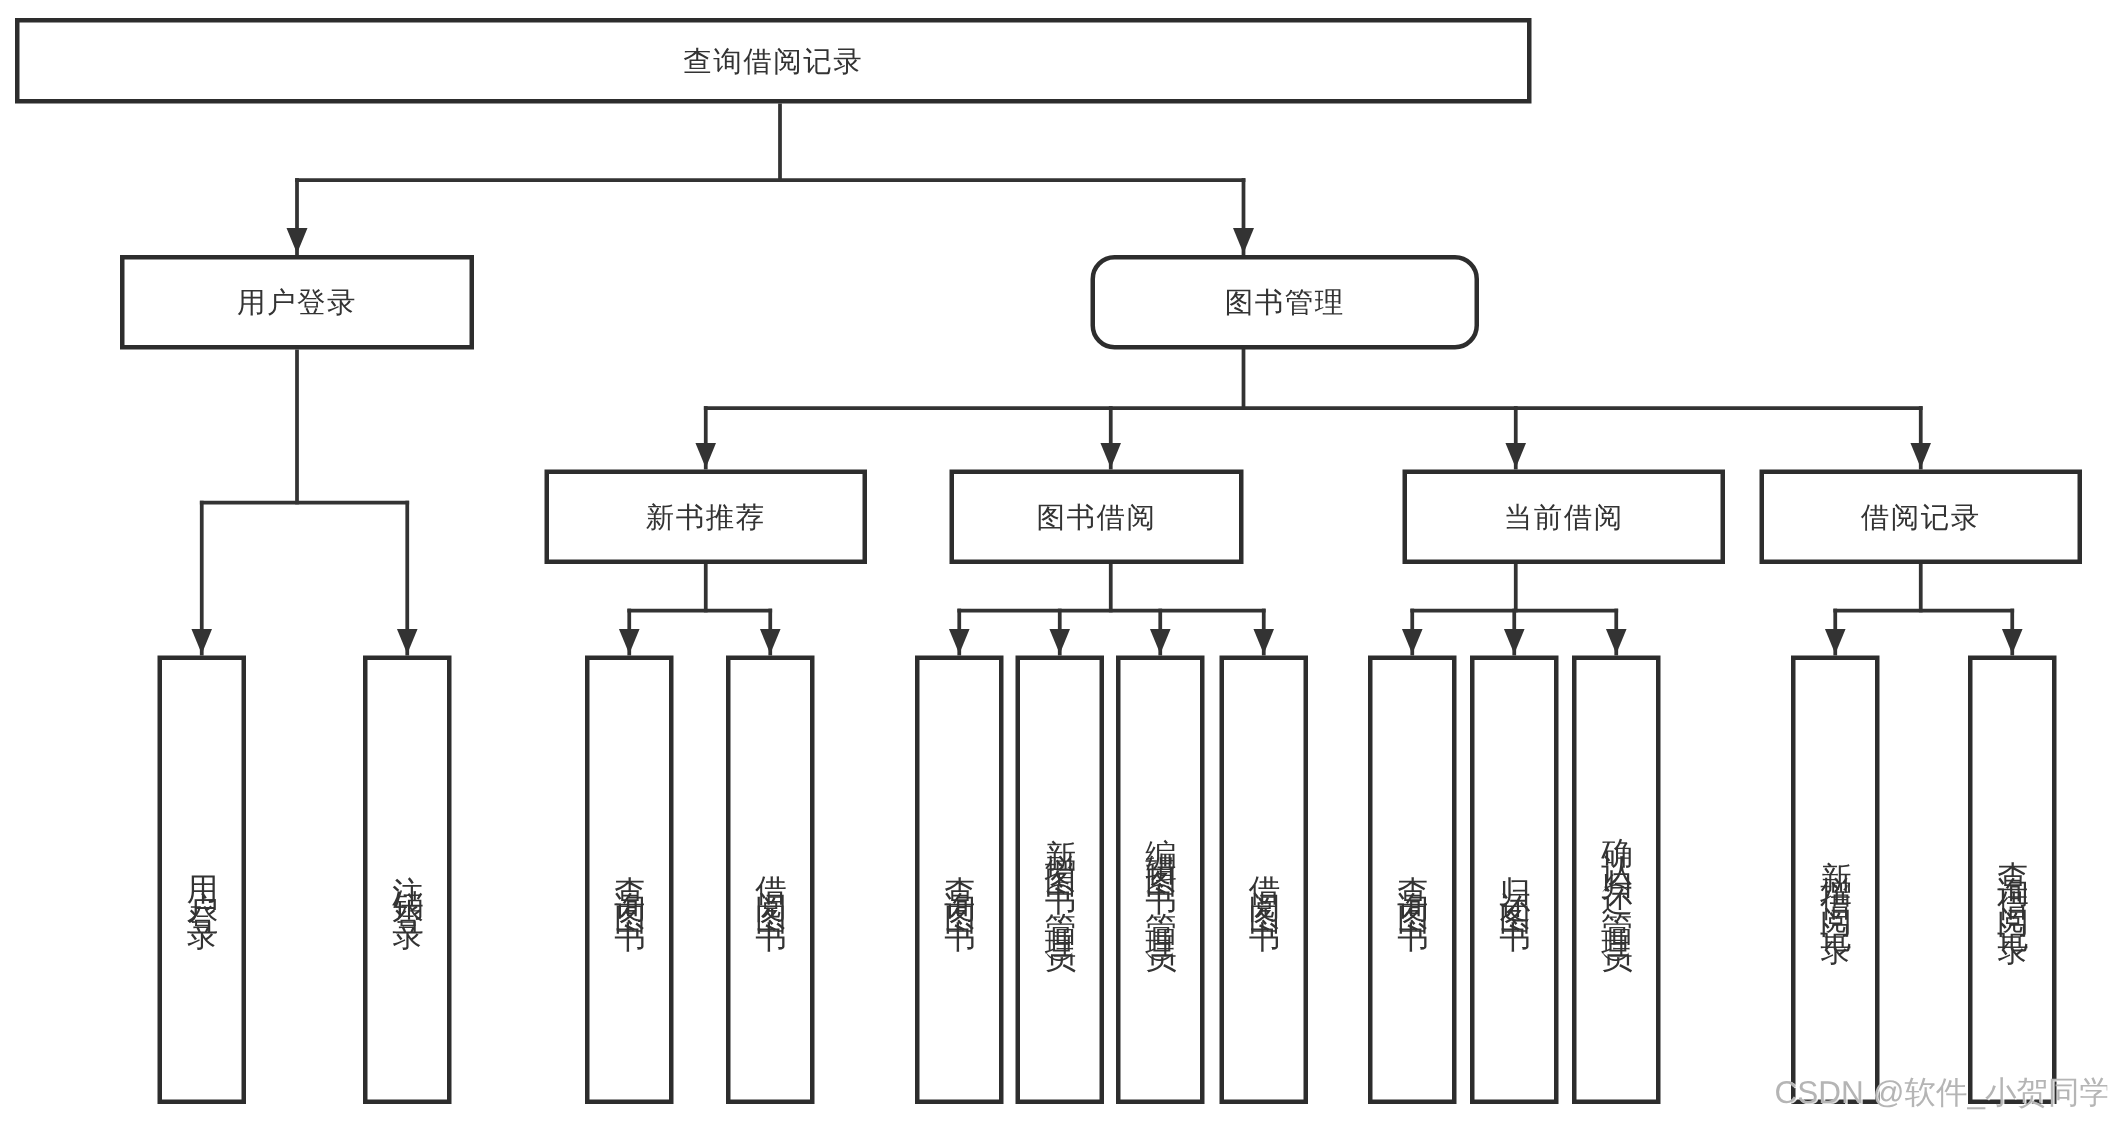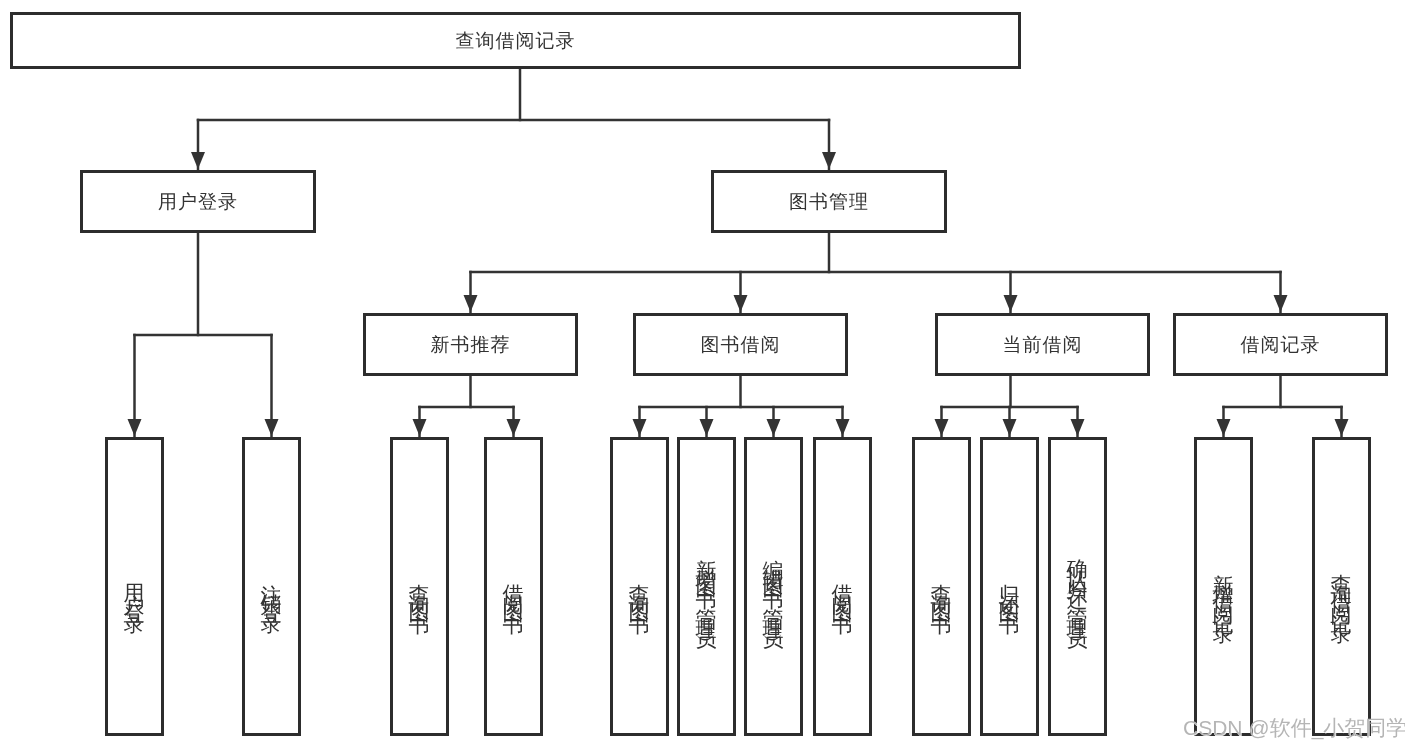--- a/index.html
+++ b/index.html
@@ -123,28 +123,28 @@
     </g>
   </svg>
 
   <div class="box" style="left:10px; top:12px; width:1011px; height:57px;">
     <span class="hlabel">查询借阅记录</span>
   </div>
 
   <div class="box" style="left:80px; top:170px; width:236px; height:63px;">
     <span class="hlabel">用户登录</span>
   </div>
-  <div class="box" style="left:711px; top:170px; width:236px; height:63px;">
+  <div class="box" style="left:727px; top:170px; width:259px; height:63px;border-radius:16px;">
     <span class="hlabel">图书管理</span>
   </div>
 
   <div class="box" style="left:363px; top:313px; width:215px; height:63px;align-items:center;">
     <span class="hlabel">新书推荐</span>
   </div>
-  <div class="box" style="left:633px; top:313px; width:215px; height:63px;">
+  <div class="box" style="left:633px; top:313px; width:196px; height:63px;">
     <span class="hlabel">图书借阅</span>
   </div>
   <div class="box" style="left:903px; top:313px; width:215px; height:63px;margin-left:32px;">
     <span class="hlabel">当前借阅</span>
   </div>
   <div class="box" style="left:1173px; top:313px; width:215px; height:63px;">
     <span class="hlabel">借阅记录</span>
   </div>
 
   <div class="box" style="left:105px; top:437px; width:59px; height:299px;">

